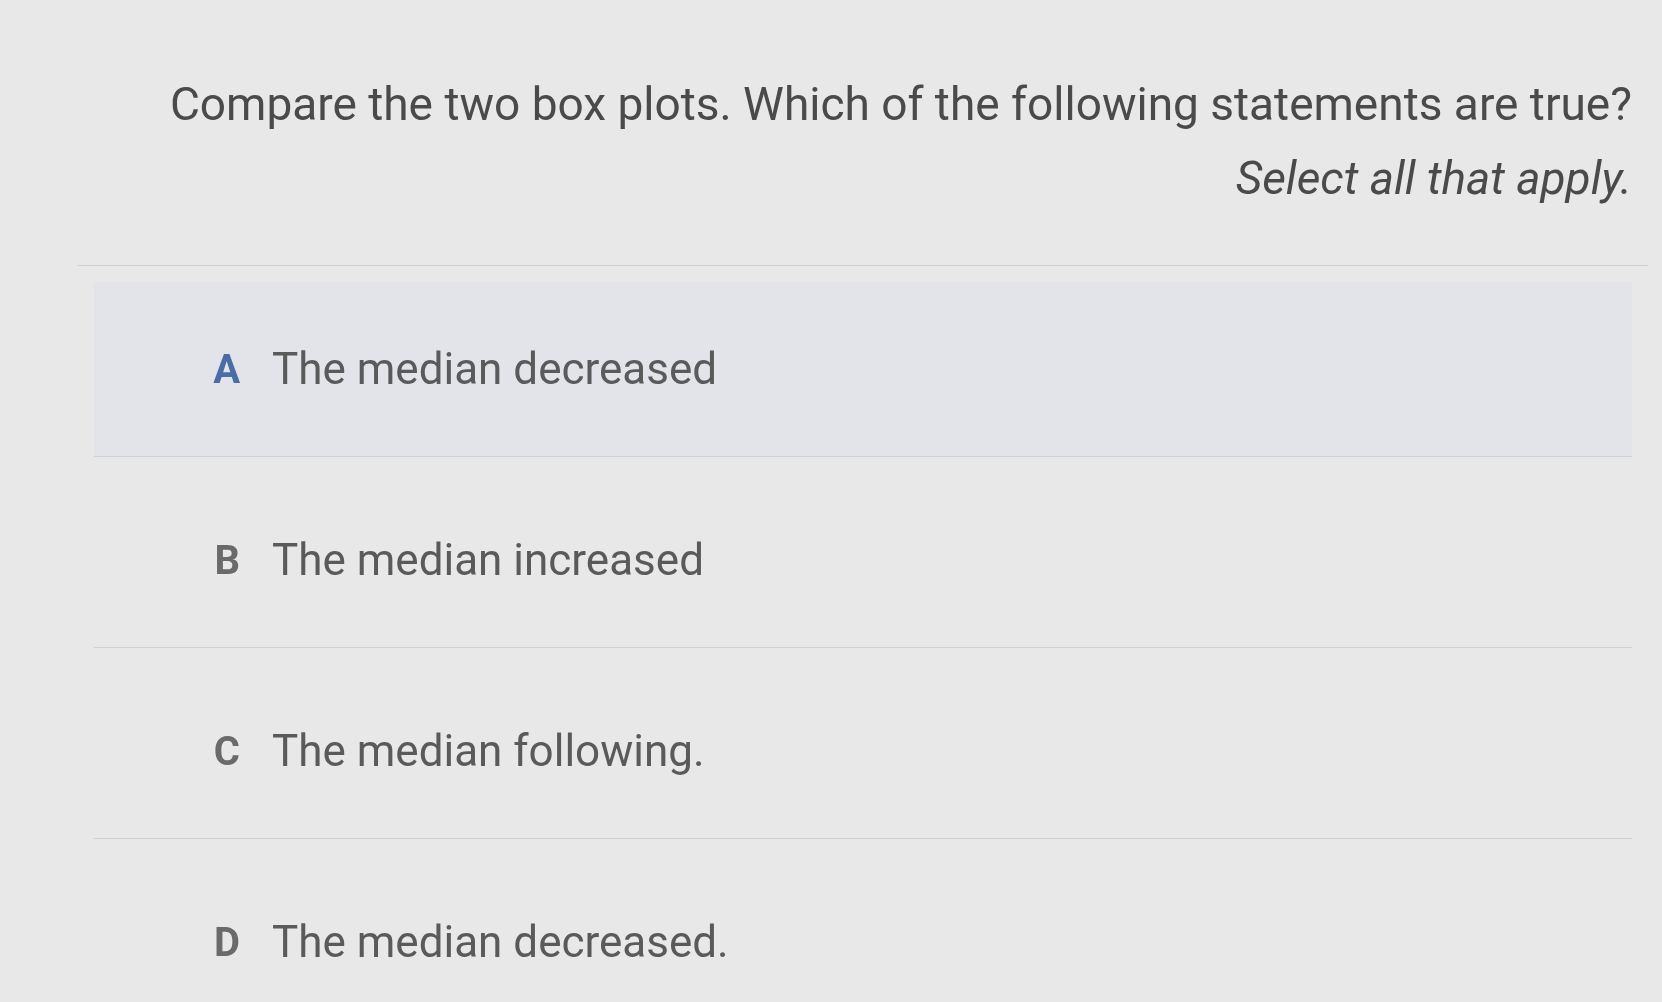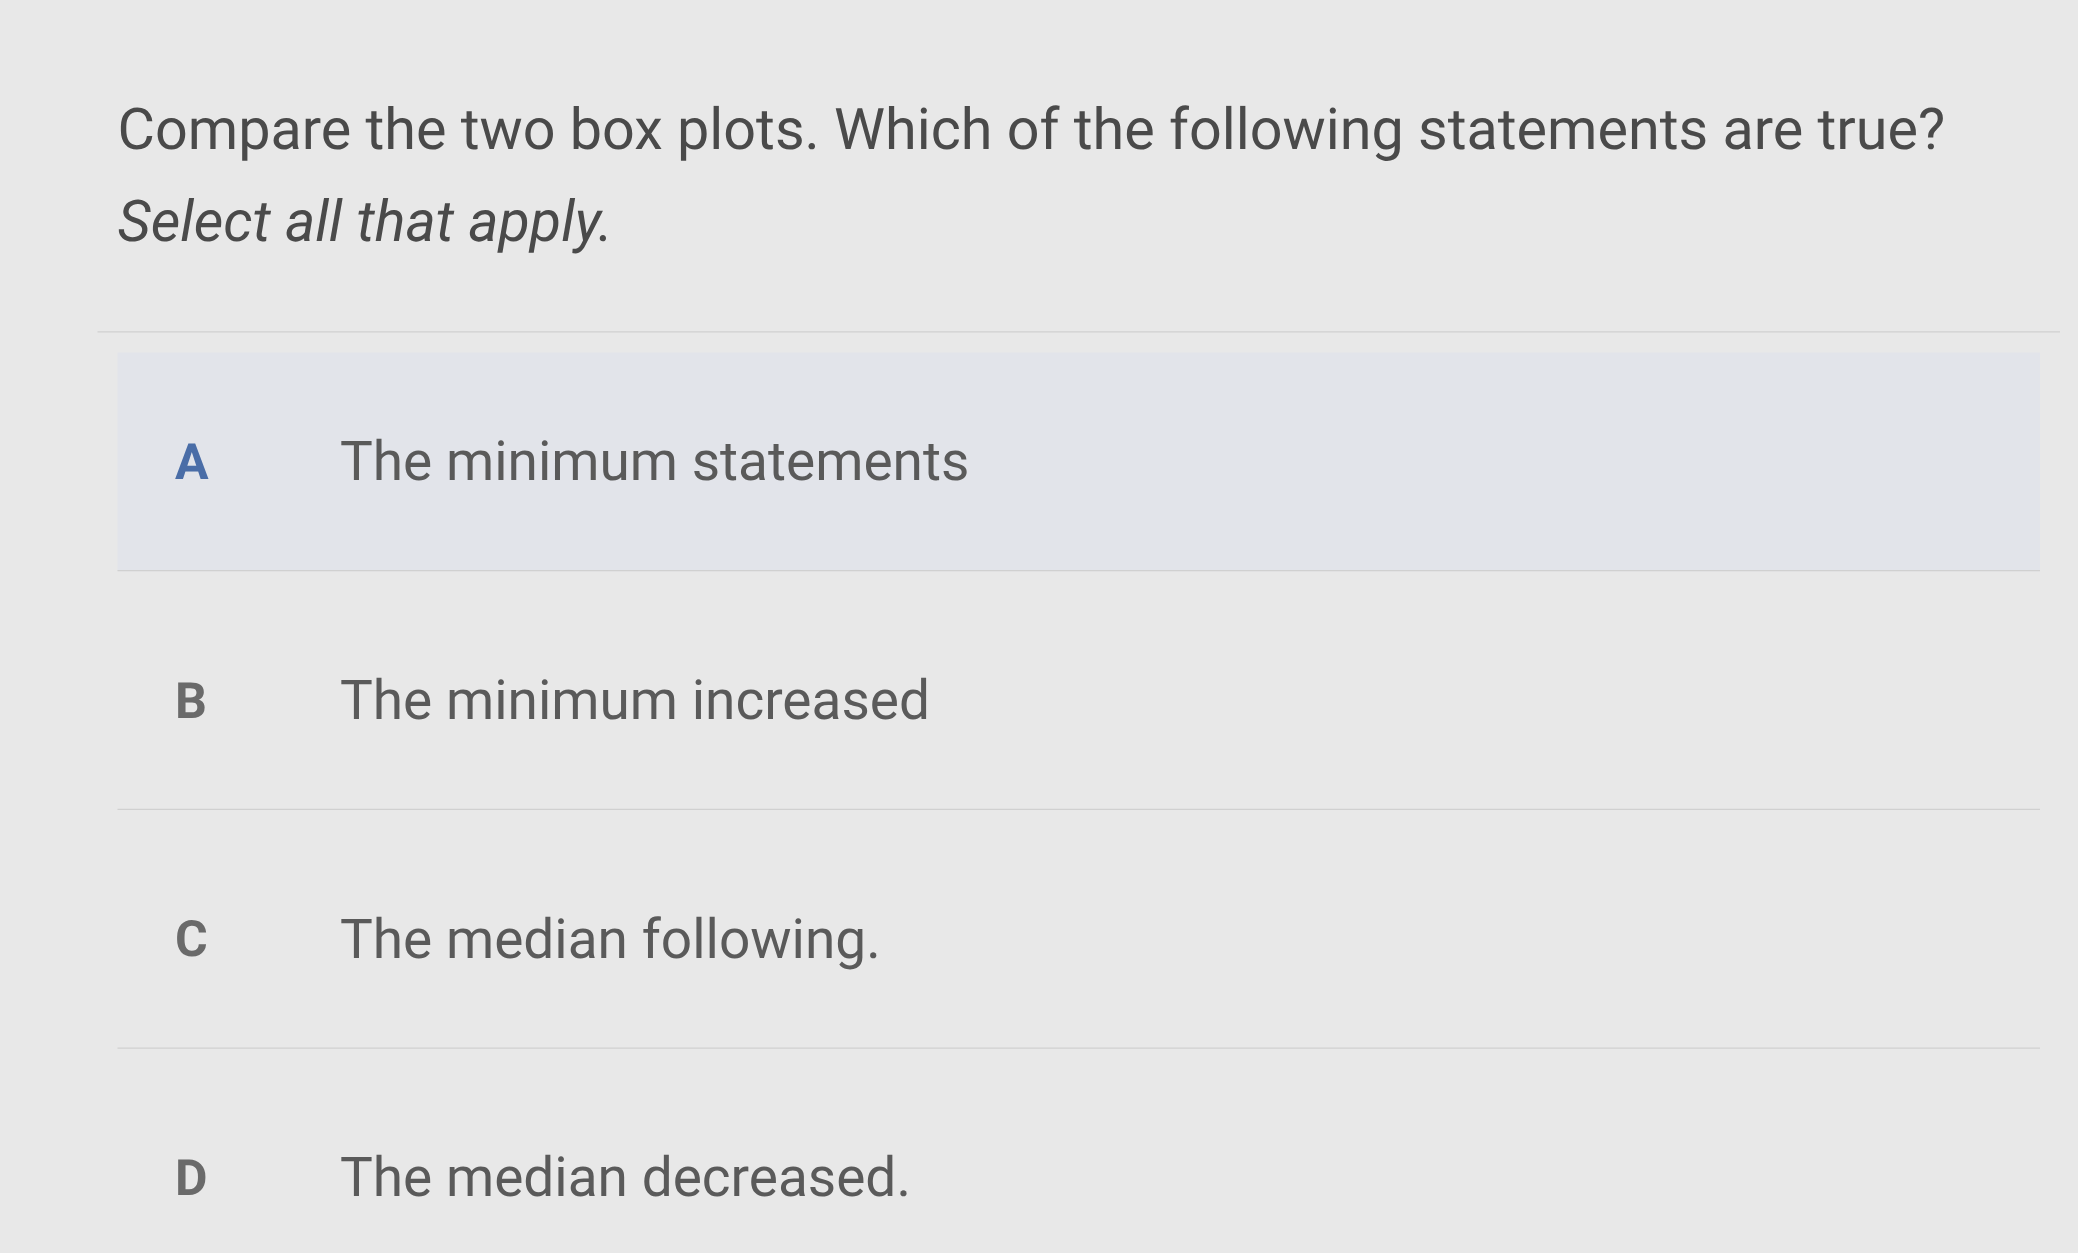--- a/index.html
+++ b/index.html
@@ -1,18 +1,19 @@
 <!DOCTYPE html>
 <html><head>
   <meta charset="utf-8">
   <style>
     * {
       margin: 16px;
       padding: 0;
       box-sizing: border-box;
+      text-align: right;
     }
     body {
       font-family: -apple-system, BlinkMacSystemFont, "Segoe UI", Roboto, "Helvetica Neue", Arial, sans-serif;
       background: #e8e8e8;
       width: 1662px;
       height: 1002px;
       padding: 20px 30px;
       color: #4a4a4a;
     }
     .question-text {
@@ -57,25 +58,25 @@
 </head>
 <body>
 
 <div class="question-text">
   <span>Compare the two box plots. Which of the following statements are true? </span><span class="italic">Select all that apply.</span>
 </div>
 
 <div class="options-container">
   <div class="option-row selected">
     <div class="option-letter">A</div>
-    <div class="option-text">The minimum statements</div>
+    <div class="option-text">The median decreased</div>
   </div>
   <div class="option-row">
     <div class="option-letter">B</div>
-    <div class="option-text">The minimum increased</div>
+    <div class="option-text">The median increased</div>
   </div>
   <div class="option-row">
     <div class="option-letter">C</div>
     <div class="option-text">The median following.</div>
   </div>
   <div class="option-row">
     <div class="option-letter">D</div>
     <div class="option-text">The median decreased.</div>
   </div>
 </div>

